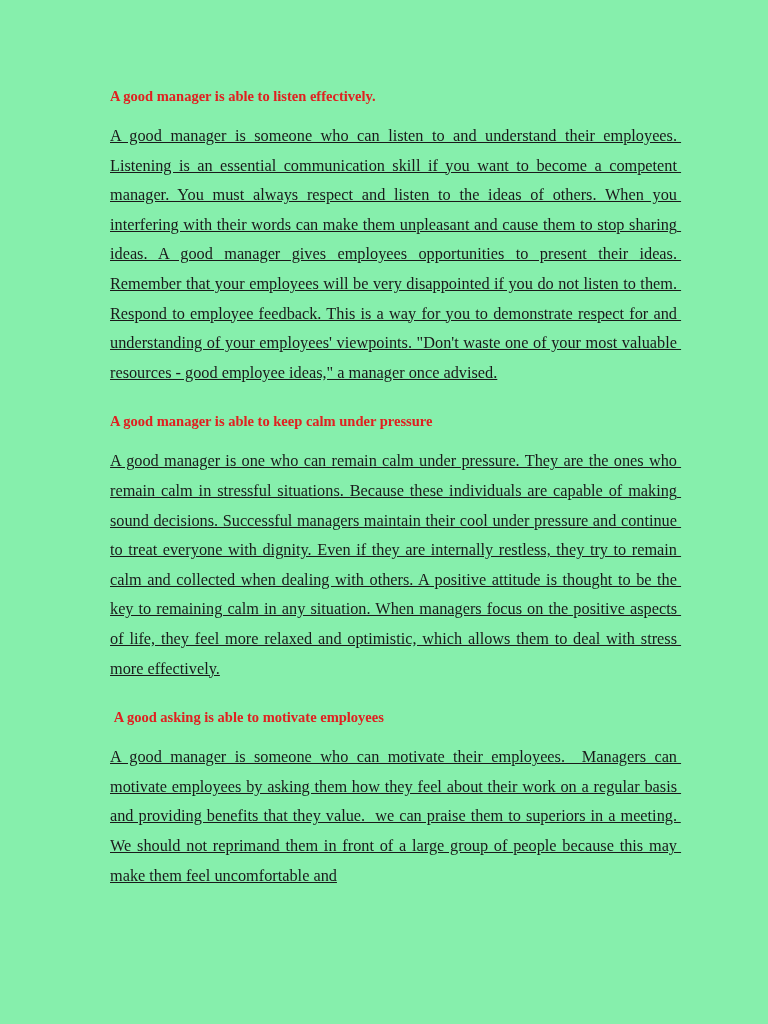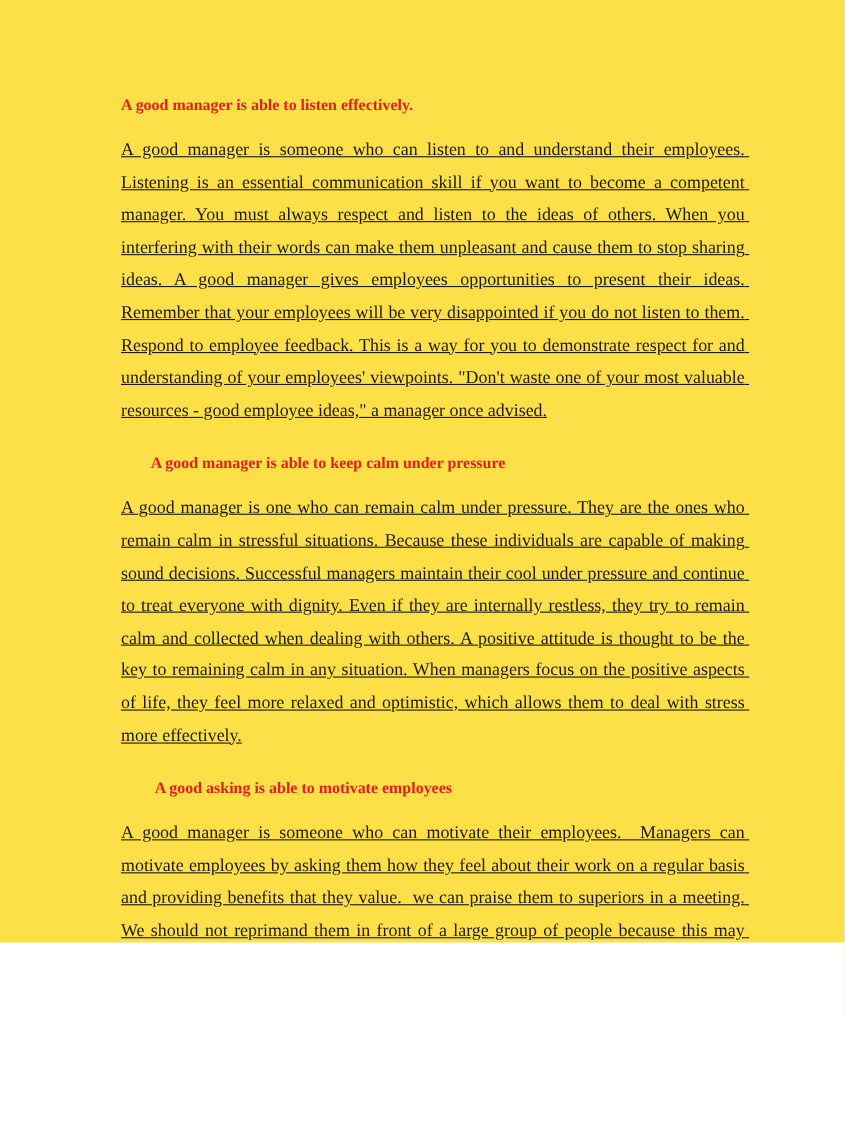--- a/index.html
+++ b/index.html
@@ -4,22 +4,22 @@
 <style>
   html, body {
     margin: 0;
     padding: 0;
     background: #ffffff;
   }
 
   .page {
     position: relative;
     width: 768px;
-    height: 857px;
-    background: #fde047;
+    height: 1024px;
+    background: #86efac;
     overflow: hidden;
     box-sizing: border-box;
   }
 
   .content {
     position: absolute;
     left: 110px;
     top: 86px;
     width: 567px;
   }
@@ -30,21 +30,20 @@
     font-weight: bold;
     color: #e02020;
     line-height: 1.45;
     margin: 0 0 14px 0;
     text-align: left;
     white-space: pre-wrap;
   }
 
   .doc-heading.spaced-top {
     margin-top: 24px;
-    margin-left: 27px;
   }
 
   .doc-paragraph {
     font-family: "Liberation Serif", "DejaVu Serif", serif;
     font-size: 16.3px;
     color: #1a1a1a;
     line-height: 29.6px;
     text-align: justify;
     text-justify: inter-word;
     margin: 0 0 12px 0;

